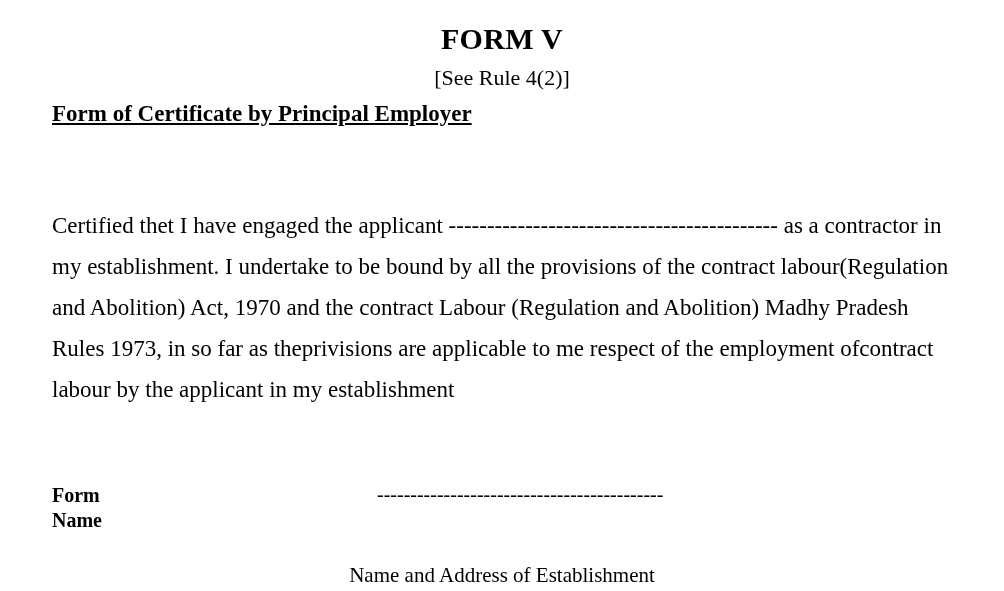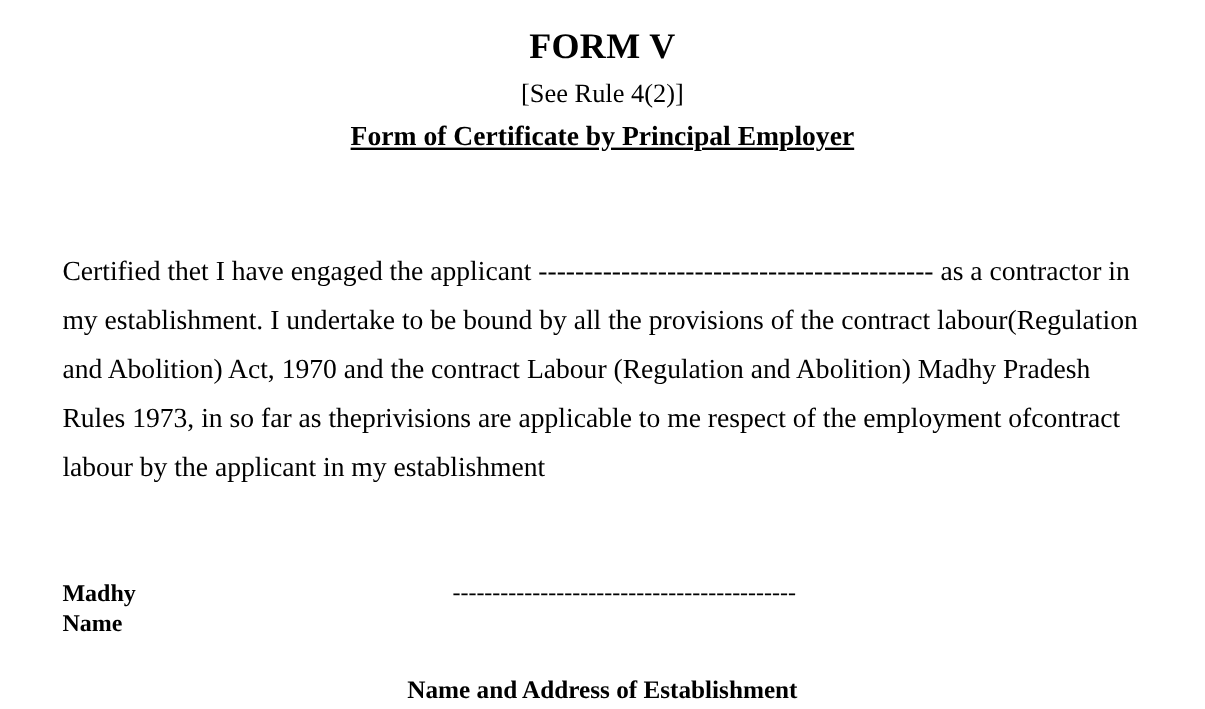--- a/index.html
+++ b/index.html
@@ -32,21 +32,21 @@
   .form-subtitle {
     margin: 0;
     padding-top: 9px;
     text-align: center;
     font-size: 22px;
     font-weight: normal;
   }
   .form-heading {
     margin: 0;
     padding-top: 10px;
-    text-align: center;
+    text-align: left;
     font-size: 23px;
     font-weight: bold;
     text-decoration: underline;
   }
   .body-block {
     padding-top: 78px;
     font-size: 23px;
     line-height: 41px;
     text-align: left;
   }
@@ -85,42 +85,42 @@
     padding-top: 4px;
     padding-left: 30px;
   }
   .establishment {
     position: absolute;
     left: 52px;
     right: 52px;
     top: 563px;
     text-align: center;
     font-size: 21px;
-    font-weight: bold;
+    font-weight: normal;
   }
 </style>
 </head>
 <body>
 
 <div class="page">
 
   <h1 class="form-title">FORM V</h1>
 
   <div class="form-subtitle">[See Rule 4(2)]</div>
 
   <div class="form-heading">Form of Certificate by Principal Employer</div>
 
   <div class="body-block">
     <p>Certified thet I have engaged the applicant ------------------------------------------- as a contractor in my establishment. I undertake to be bound by all the provisions of the contract labour(Regulation and Abolition) Act, 1970 and the contract Labour (Regulation and Abolition) Madhy Pradesh Rules 1973, in so far as theprivisions are applicable to me respect of the employment ofcontract labour by the applicant in my establishment</p>
   </div>
 
   <div class="signature-block">
     <div class="sig-row">
       <div class="labels">
-        <div>Madhy</div>
+        <div>Form</div>
         <div>Name</div>
       </div>
       <div class="sig-right">
         <div class="sig-dashes">-------------------------------------------</div>
       </div>
     </div>
   </div>
 
   <div class="establishment">Name and Address of Establishment</div>
 

